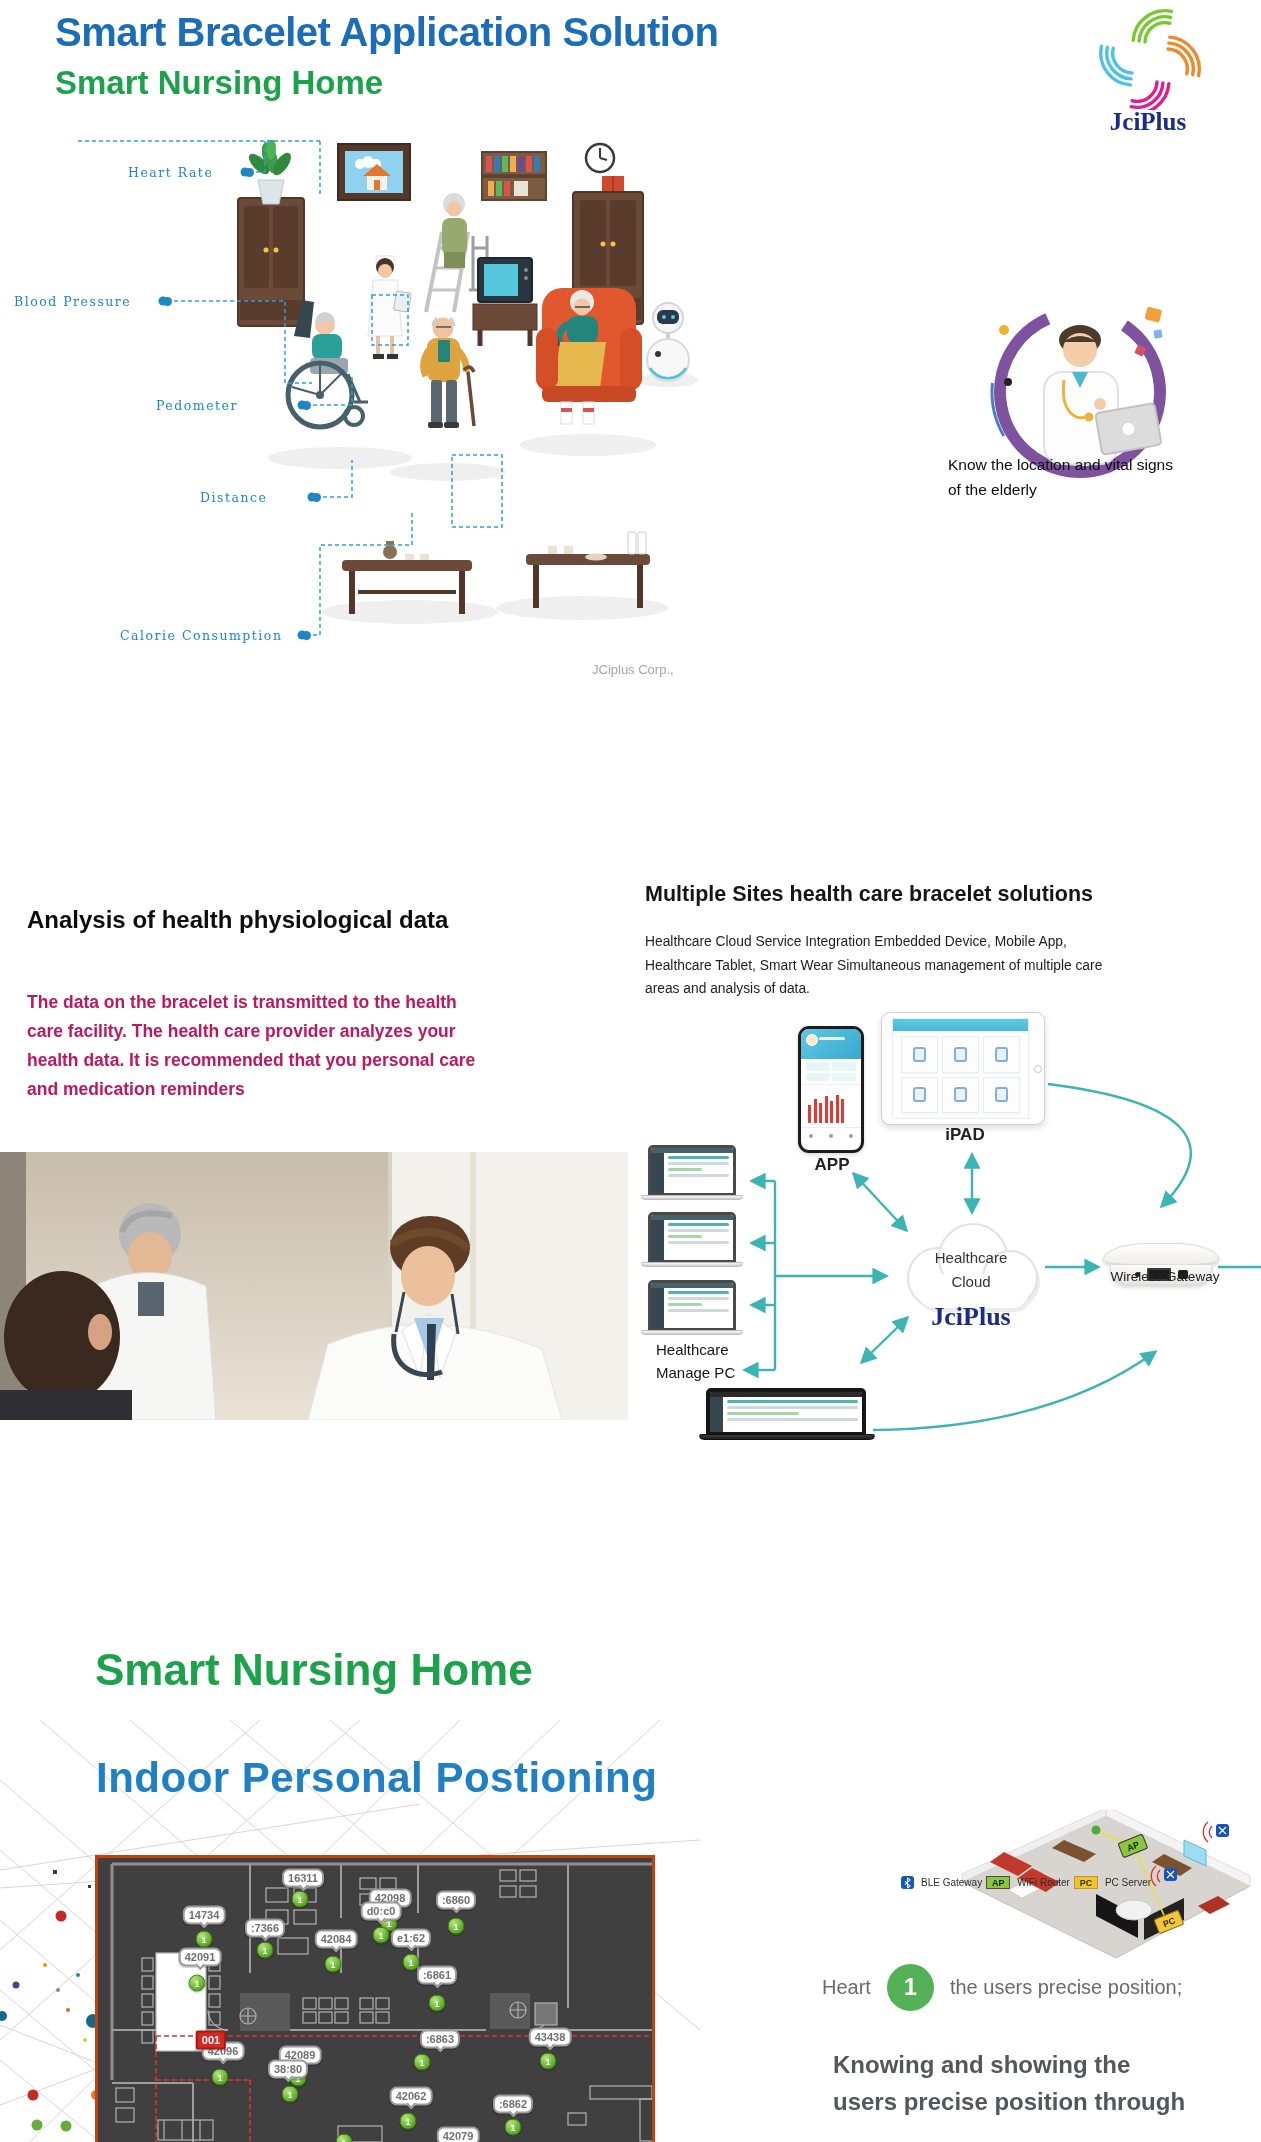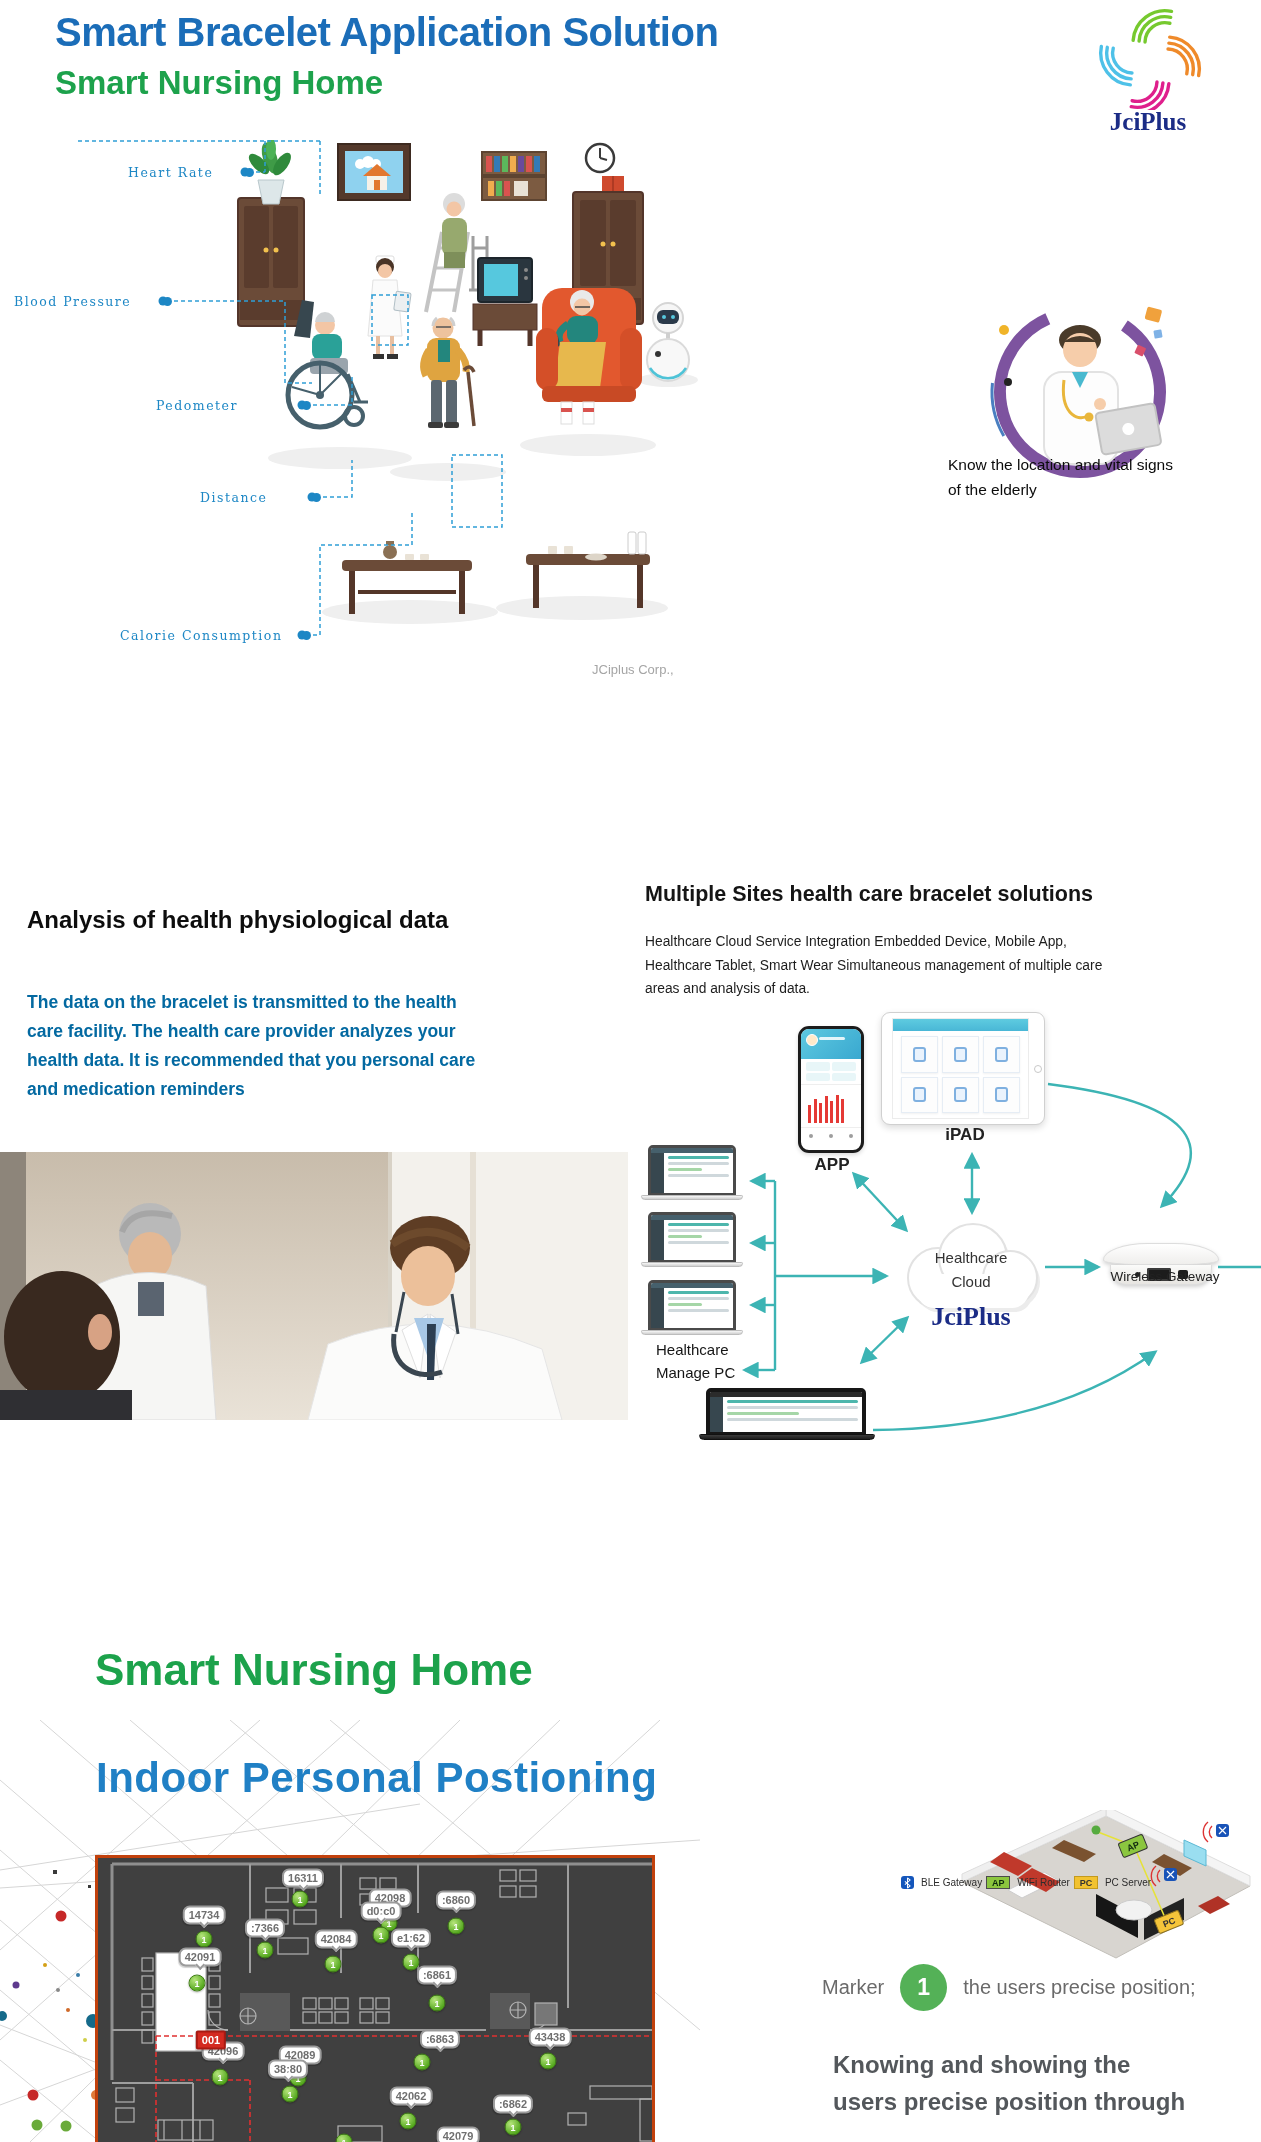--- a/index.html
+++ b/index.html
@@ -18,21 +18,21 @@
   .dash-layer{left:0;top:140px;width:760px;height:560px;z-index:4;pointer-events:none}
   .doctor-art{left:988px;top:292px;width:180px;height:200px}
   .panel-intro{left:948px;top:452px;width:330px;font-size:15.5px;line-height:25px;color:#0b0b0b}
   .panel-bullets{position:absolute;left:995px;top:524px;width:232px;list-style:none;font-size:14px;line-height:22px;color:#0b0b0b}
   .panel-bullets li{position:relative;margin:0}
   .panel-bullets li::before{content:"";position:absolute;left:-23px;top:7px;width:8px;height:8px;border-radius:50%;background:#111}
   .corp{left:592px;top:662px;font-size:13px;color:#a5a5a5}
 
   
   .s2-head-left{left:27px;top:906px;font-size:24px;font-weight:bold;color:#0d0d0d}
-  .s2-body-left{left:27px;top:988px;width:452px;font-size:17.5px;font-weight:bold;line-height:29px;color:#0369a1}
+  .s2-body-left{left:27px;top:988px;width:452px;font-size:17.5px;font-weight:bold;line-height:29px;color:#be185d}
   .s2-head-right{left:645px;top:882px;font-size:21.5px;font-weight:600;color:#151515}
   .s2-body-right{left:645px;top:930px;width:468px;font-size:13.8px;line-height:23.5px;color:#1d1d1d}
   .photo{left:0;top:1152px;width:628px;height:268px}
   .arrows{left:630px;top:1000px;width:631px;height:460px;pointer-events:none}
 
   .phone{left:798px;top:1026px;width:66px;height:127px;border:3px solid #1c1c1c;border-radius:11px;background:#fff;overflow:hidden;position:absolute;box-shadow:0 2px 4px rgba(0,0,0,.15)}
   .ph-head{height:30px;background:linear-gradient(135deg,#5ec9e0,#39a8d0);position:relative}
   .ph-head::before{content:"";position:absolute;left:5px;top:5px;width:10px;height:10px;border-radius:50%;background:#ffe9c9;border:1px solid #fff}
   .ph-head::after{content:"";position:absolute;left:18px;top:8px;width:26px;height:3px;background:rgba(255,255,255,.85);border-radius:2px}
   .ph-stats{height:26px;border-bottom:1px solid #eee;display:grid;grid-template-columns:1fr 1fr;gap:2px;padding:3px 5px}
@@ -717,21 +717,21 @@
         <span class="lg-badge ap">AP</span>
         <span class="lg-label">WiFi Router</span>
       </div>
       <div class="lg-row">
         <span class="lg-badge pc">PC</span>
         <span class="lg-label">PC Server</span>
       </div>
     </div>
 
   <div class="marker-row">
-    <span>Marker</span>
+    <span>Heart</span>
     <span class="big-badge">1</span>
     <span>the users precise position;</span>
   </div>
 
   <div class="closing">
     <div>Knowing and showing the</div>
     <div>users precise position through</div>
   </div>
 
 <div class="laptop" style="left: 648px; top: 1145px;">

